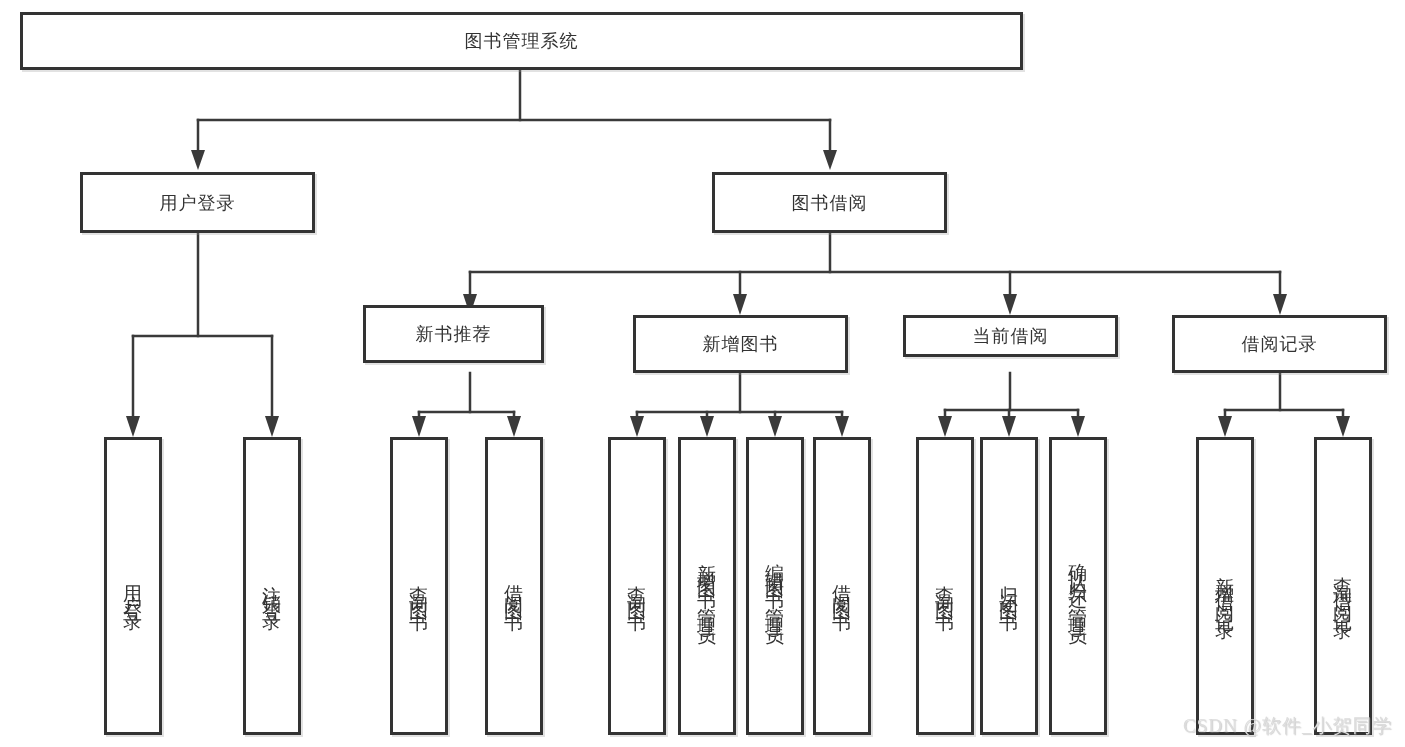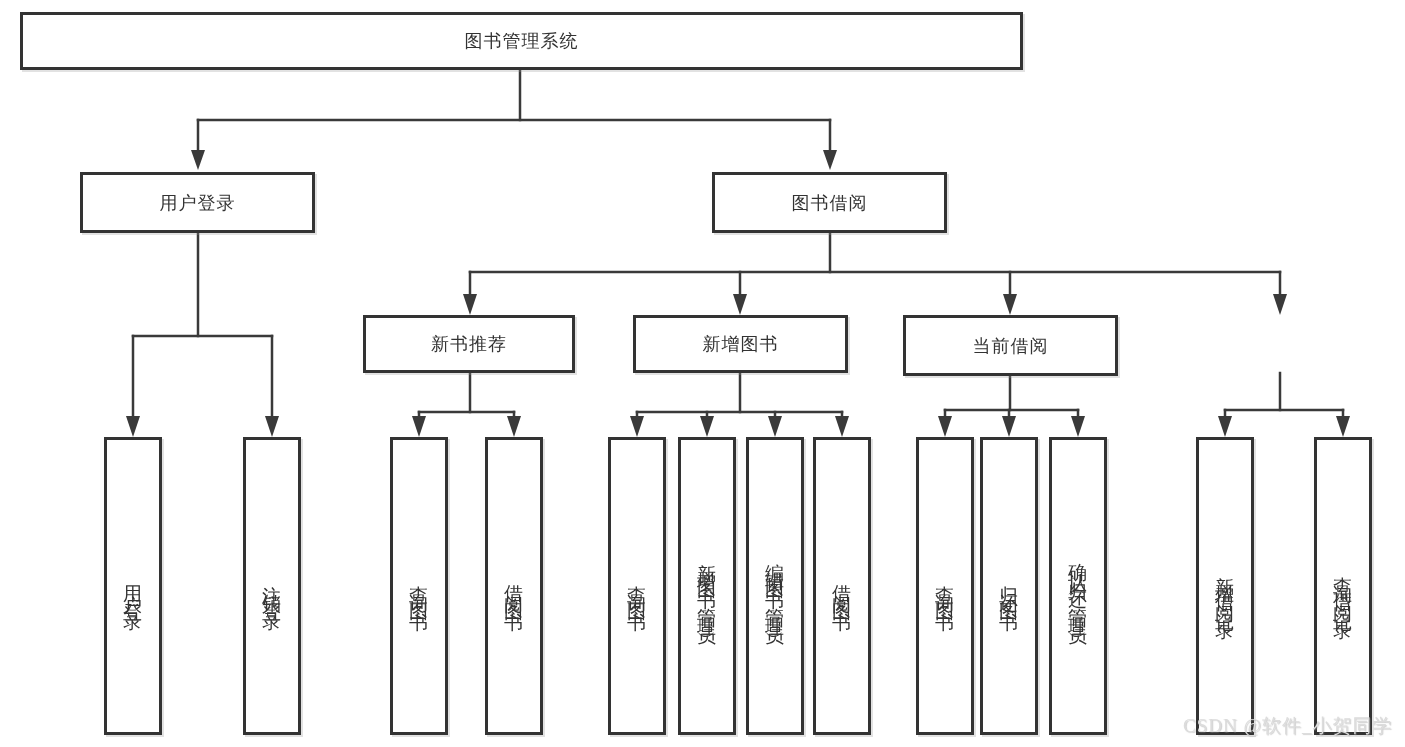--- a/index.html
+++ b/index.html
@@ -104,23 +104,24 @@
       <line x1="1343" y1="410" x2="1343" y2="418"></line>
       <polygon points="1336,416 1350,416 1343,437"></polygon>
     </g>
   </svg>
 
   <div class="node" style="left:20px;top:12px;width:1003px;height:58px">图书管理系统</div>
 
   <div class="node" style="left:80px;top:172px;width:235px;height:61px">用户登录</div>
   <div class="node" style="left:712px;top:172px;width:235px;height:61px">图书借阅</div>
 
-  <div class="node" style="left:363px;top:315px;width:212px;height:58px">新书推荐</div>
+  <div class="node" style="left:363px;top:305px;width:181px;height:58px">新书推荐</div>
   <div class="node" style="left:633px;top:315px;width:215px;height:58px">新增图书</div>
-  <div class="node" style="left:903px;top:315px;width:215px;height:61px">当前借阅</div>
+  <div class="node" style="left:903px;top:315px;width:215px;height:42px">当前借阅</div>
+  <div class="node" style="left:1172px;top:315px;width:215px;height:58px">借阅记录</div>
 
   <div class="node leaf" style="left:104px;top:437px;width:58px;height:298px">用户登录</div>
   <div class="node leaf" style="left:243px;top:437px;width:58px;height:298px">注销登录</div>
   <div class="node leaf" style="left:390px;top:437px;width:58px;height:298px">查询图书</div>
   <div class="node leaf" style="left:485px;top:437px;width:58px;height:298px">借阅图书</div>
   <div class="node leaf" style="left:608px;top:437px;width:58px;height:298px">查询图书</div>
   <div class="node leaf" style="left:678px;top:437px;width:58px;height:298px">新增图书（管理员）</div>
   <div class="node leaf" style="left:746px;top:437px;width:58px;height:298px">编辑图书（管理员）</div>
   <div class="node leaf" style="left:813px;top:437px;width:58px;height:298px">借阅图书</div>
   <div class="node leaf" style="left:916px;top:437px;width:58px;height:298px">查询图书</div>

